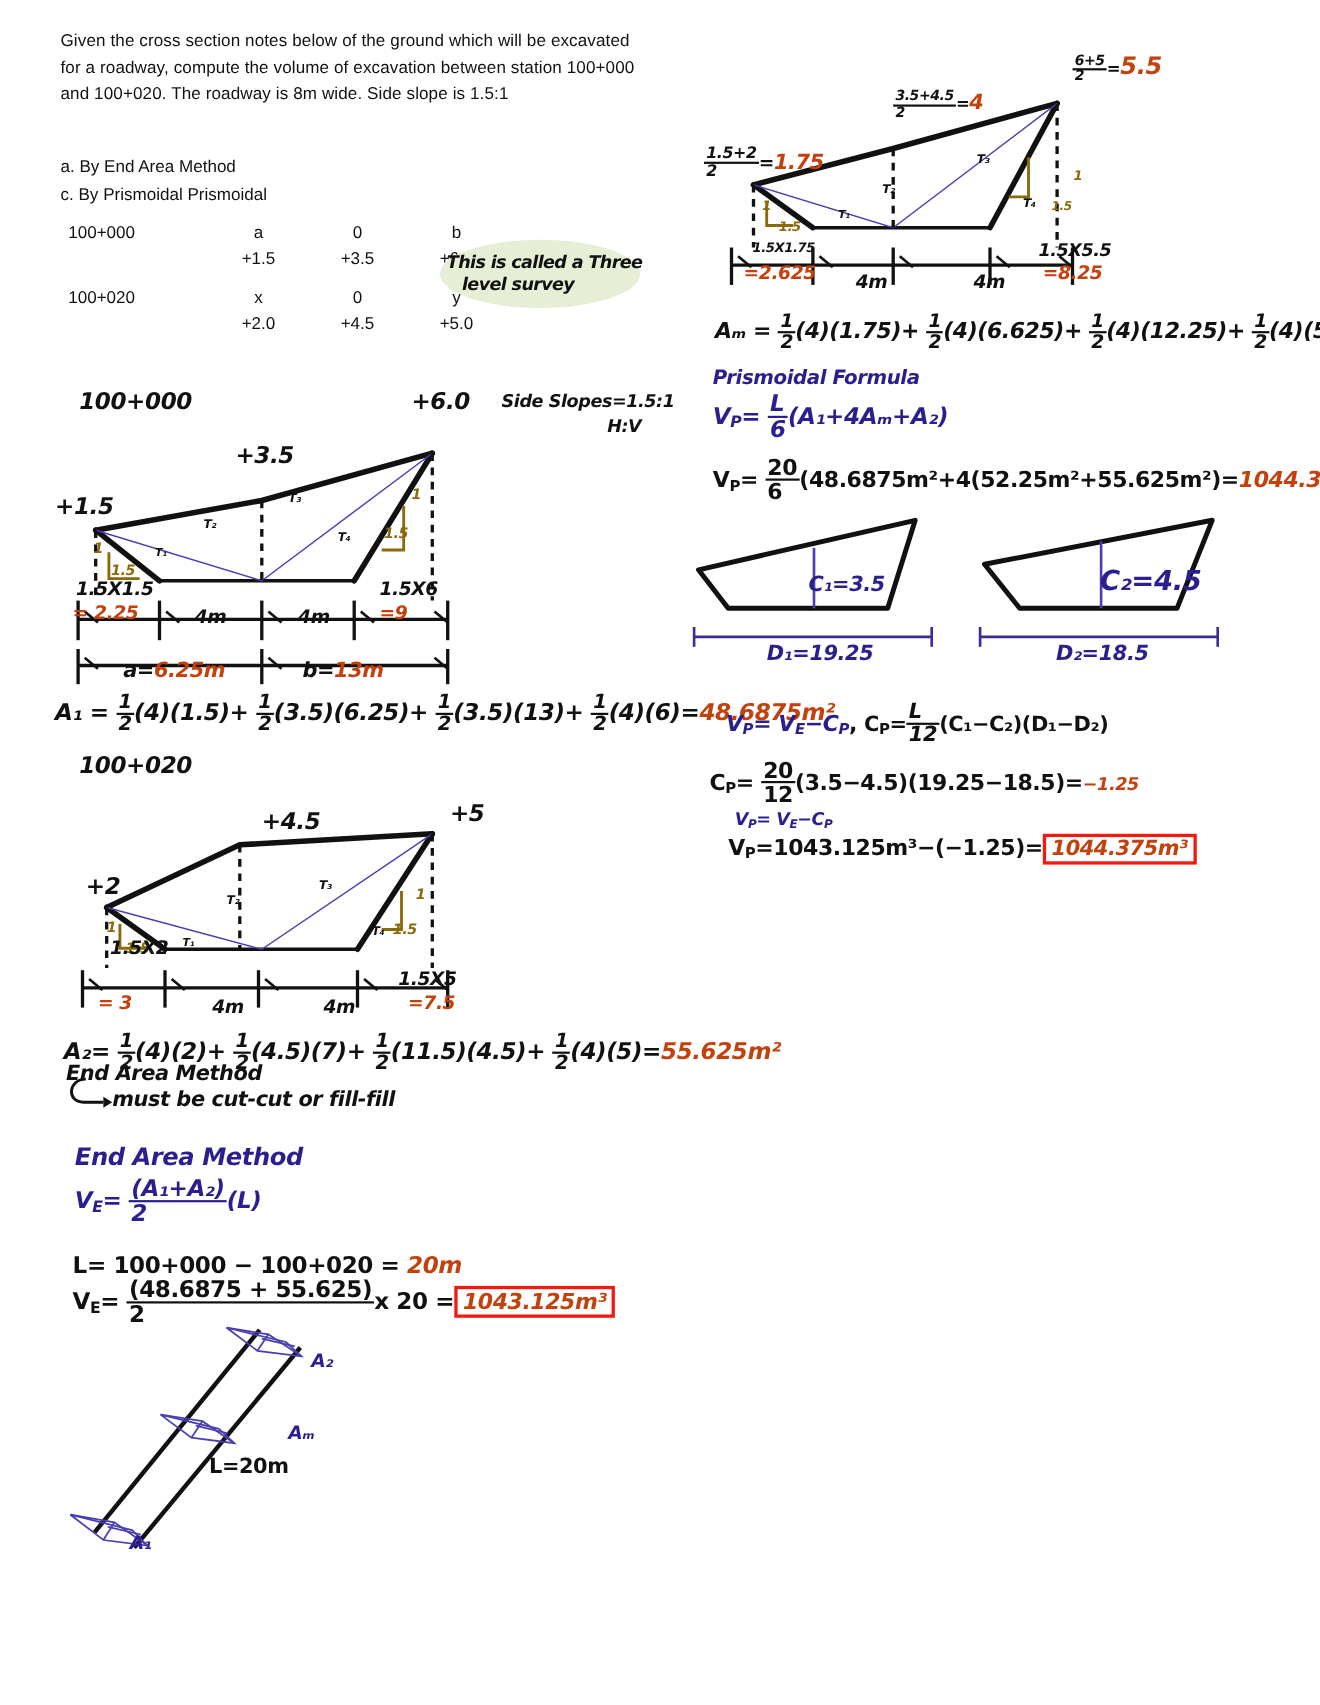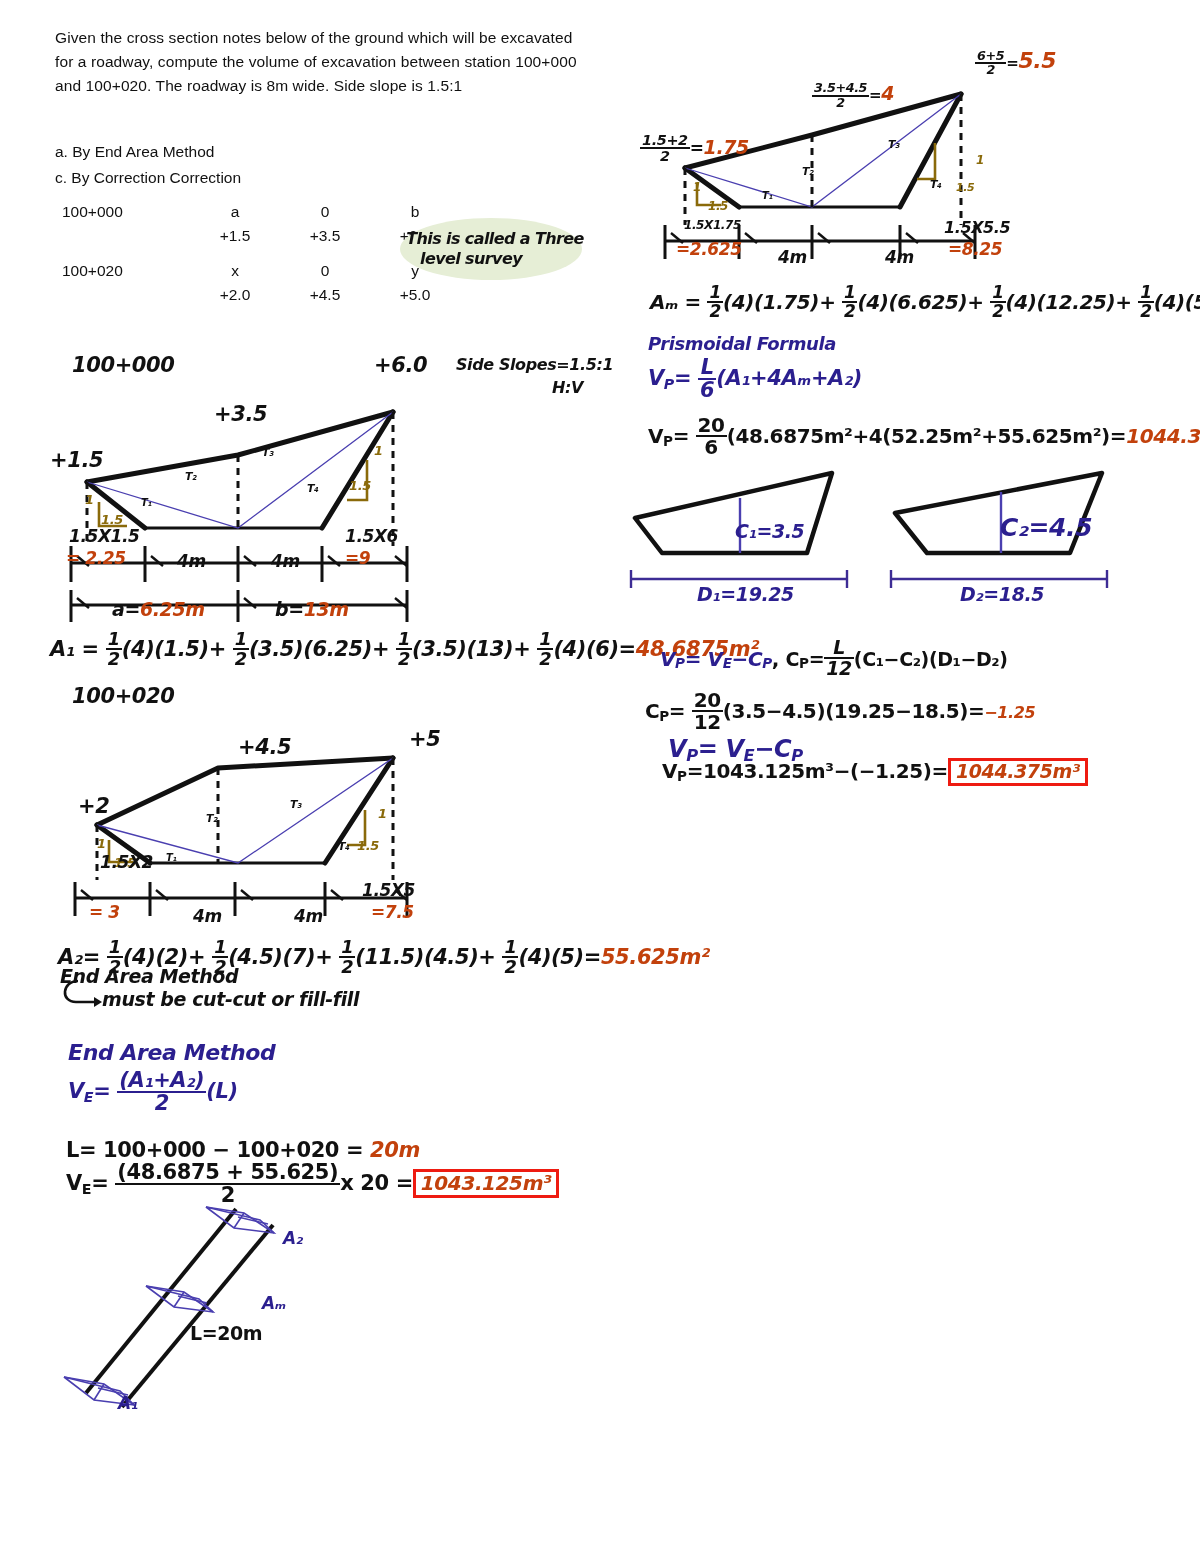--- a/index.html
+++ b/index.html
@@ -55,40 +55,40 @@
 
   
   .boxed {
     border:3px solid #ee1b11;
     padding:1px 5px 2px 5px;
     display:inline-block;
     line-height:1;
   }
 
   
-  .frac { display:inline-block; text-align:center; vertical-align:-0.55em; line-height:1; }
+  .frac { display:inline-block; vertical-align:-0.55em; line-height:1; }
   .frac .num { display:block; padding:0 2px; border-bottom:2.2px solid currentColor; }
   .frac .den { display:block; padding:0 2px; }
   .frac.sm { font-size:.85em; vertical-align:-0.5em; }
 
   svg { display:block; overflow:visible; }
   .sub { font-size:.68em; vertical-align:-0.22em; }
 </style>
 </head>
 <body>
 
 <div class="abs prob" style="left:55px; top:26px; width:540px;">
   <div>Given the cross section notes below of the ground which will be excavated</div>
   <div>for a roadway, compute the volume of excavation between station 100+000</div>
   <div>and 100+020. The roadway is 8m wide. Side slope is 1.5:1</div>
 </div>
 
 <div class="abs prob-list" style="left:55px; top:115px; width:420px;margin-top:24px;">
   <div>a. By End Area Method</div>
-  <div>c. By Correction Correction</div>
+  <div>c. By Prismoidal Prismoidal</div>
 </div>
 
 <table class="abs notes" style="left:62px; top:200px; border-collapse:collapse;">
   <tbody>
       <tr>
     <td style="width:128px;">100+000</td>
     <td style="width:90px; text-align:center;">a</td>
     <td style="width:90px; text-align:center;">0</td>
     <td style="width:90px; text-align:center;">b</td>
   </tr>
@@ -472,19 +472,19 @@
 </div>
 
 <div class="abs hw norm" style="left:645px; top:690px; font-size:20px;">
   <span>C</span><span class="sub">P</span>=
   <span class="frac">
     <span class="num">20</span>
     <span class="den">12</span>
   </span><span>(3.5−4.5)(19.25−18.5)=</span><span class="hw red" style="font-size:16px;">−1.25</span>
 </div>
 
-<div class="abs hw blue" style="left:668px; top:735px; font-size:24px;">
+<div class="abs hw blue" style="left:668px; top:735px; font-size:16px;">
   <span>V</span><span class="sub">P</span><span>= V</span><span class="sub">E</span><span>−C</span><span class="sub">P</span>
 </div>
 
 <div class="abs hw norm" style="left:662px; top:758px; font-size:20px;">
   <span>V</span><span class="sub">P</span><span>=1043.125m³−(−1.25)=</span><span class="hw red boxed" style="font-size:19px;">1044.375m³</span>
 </div>
 
 </body></html>

